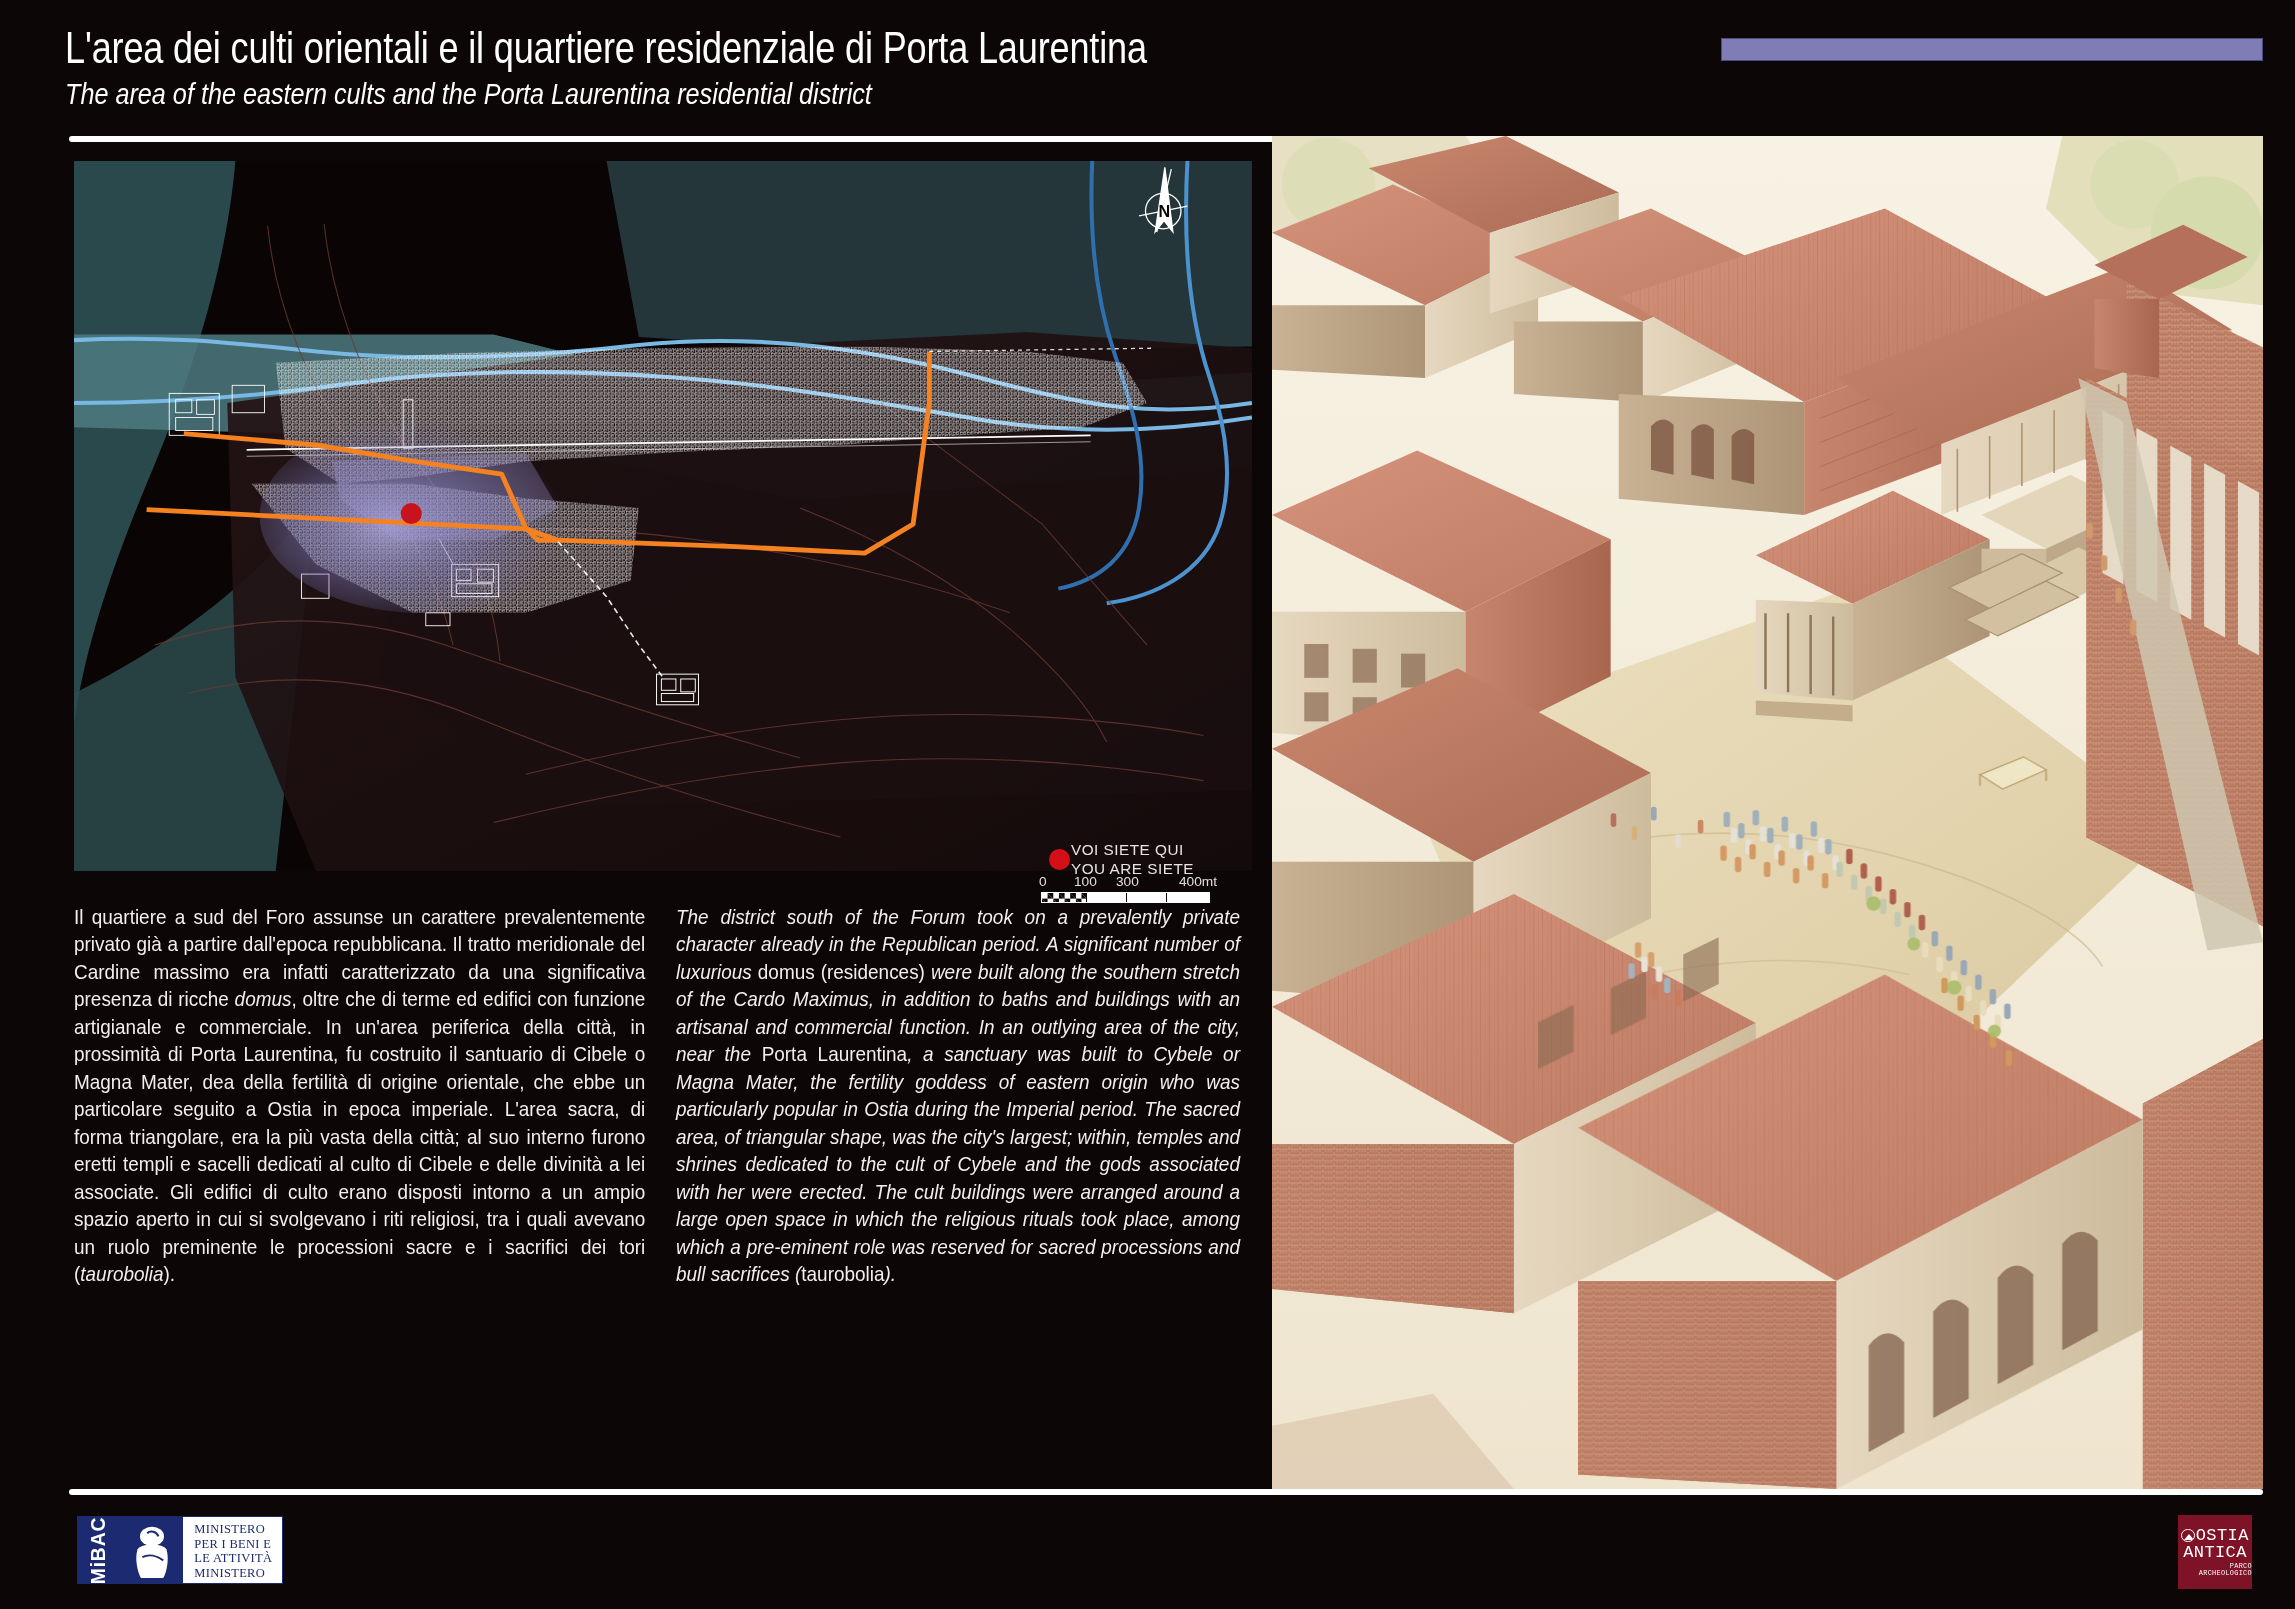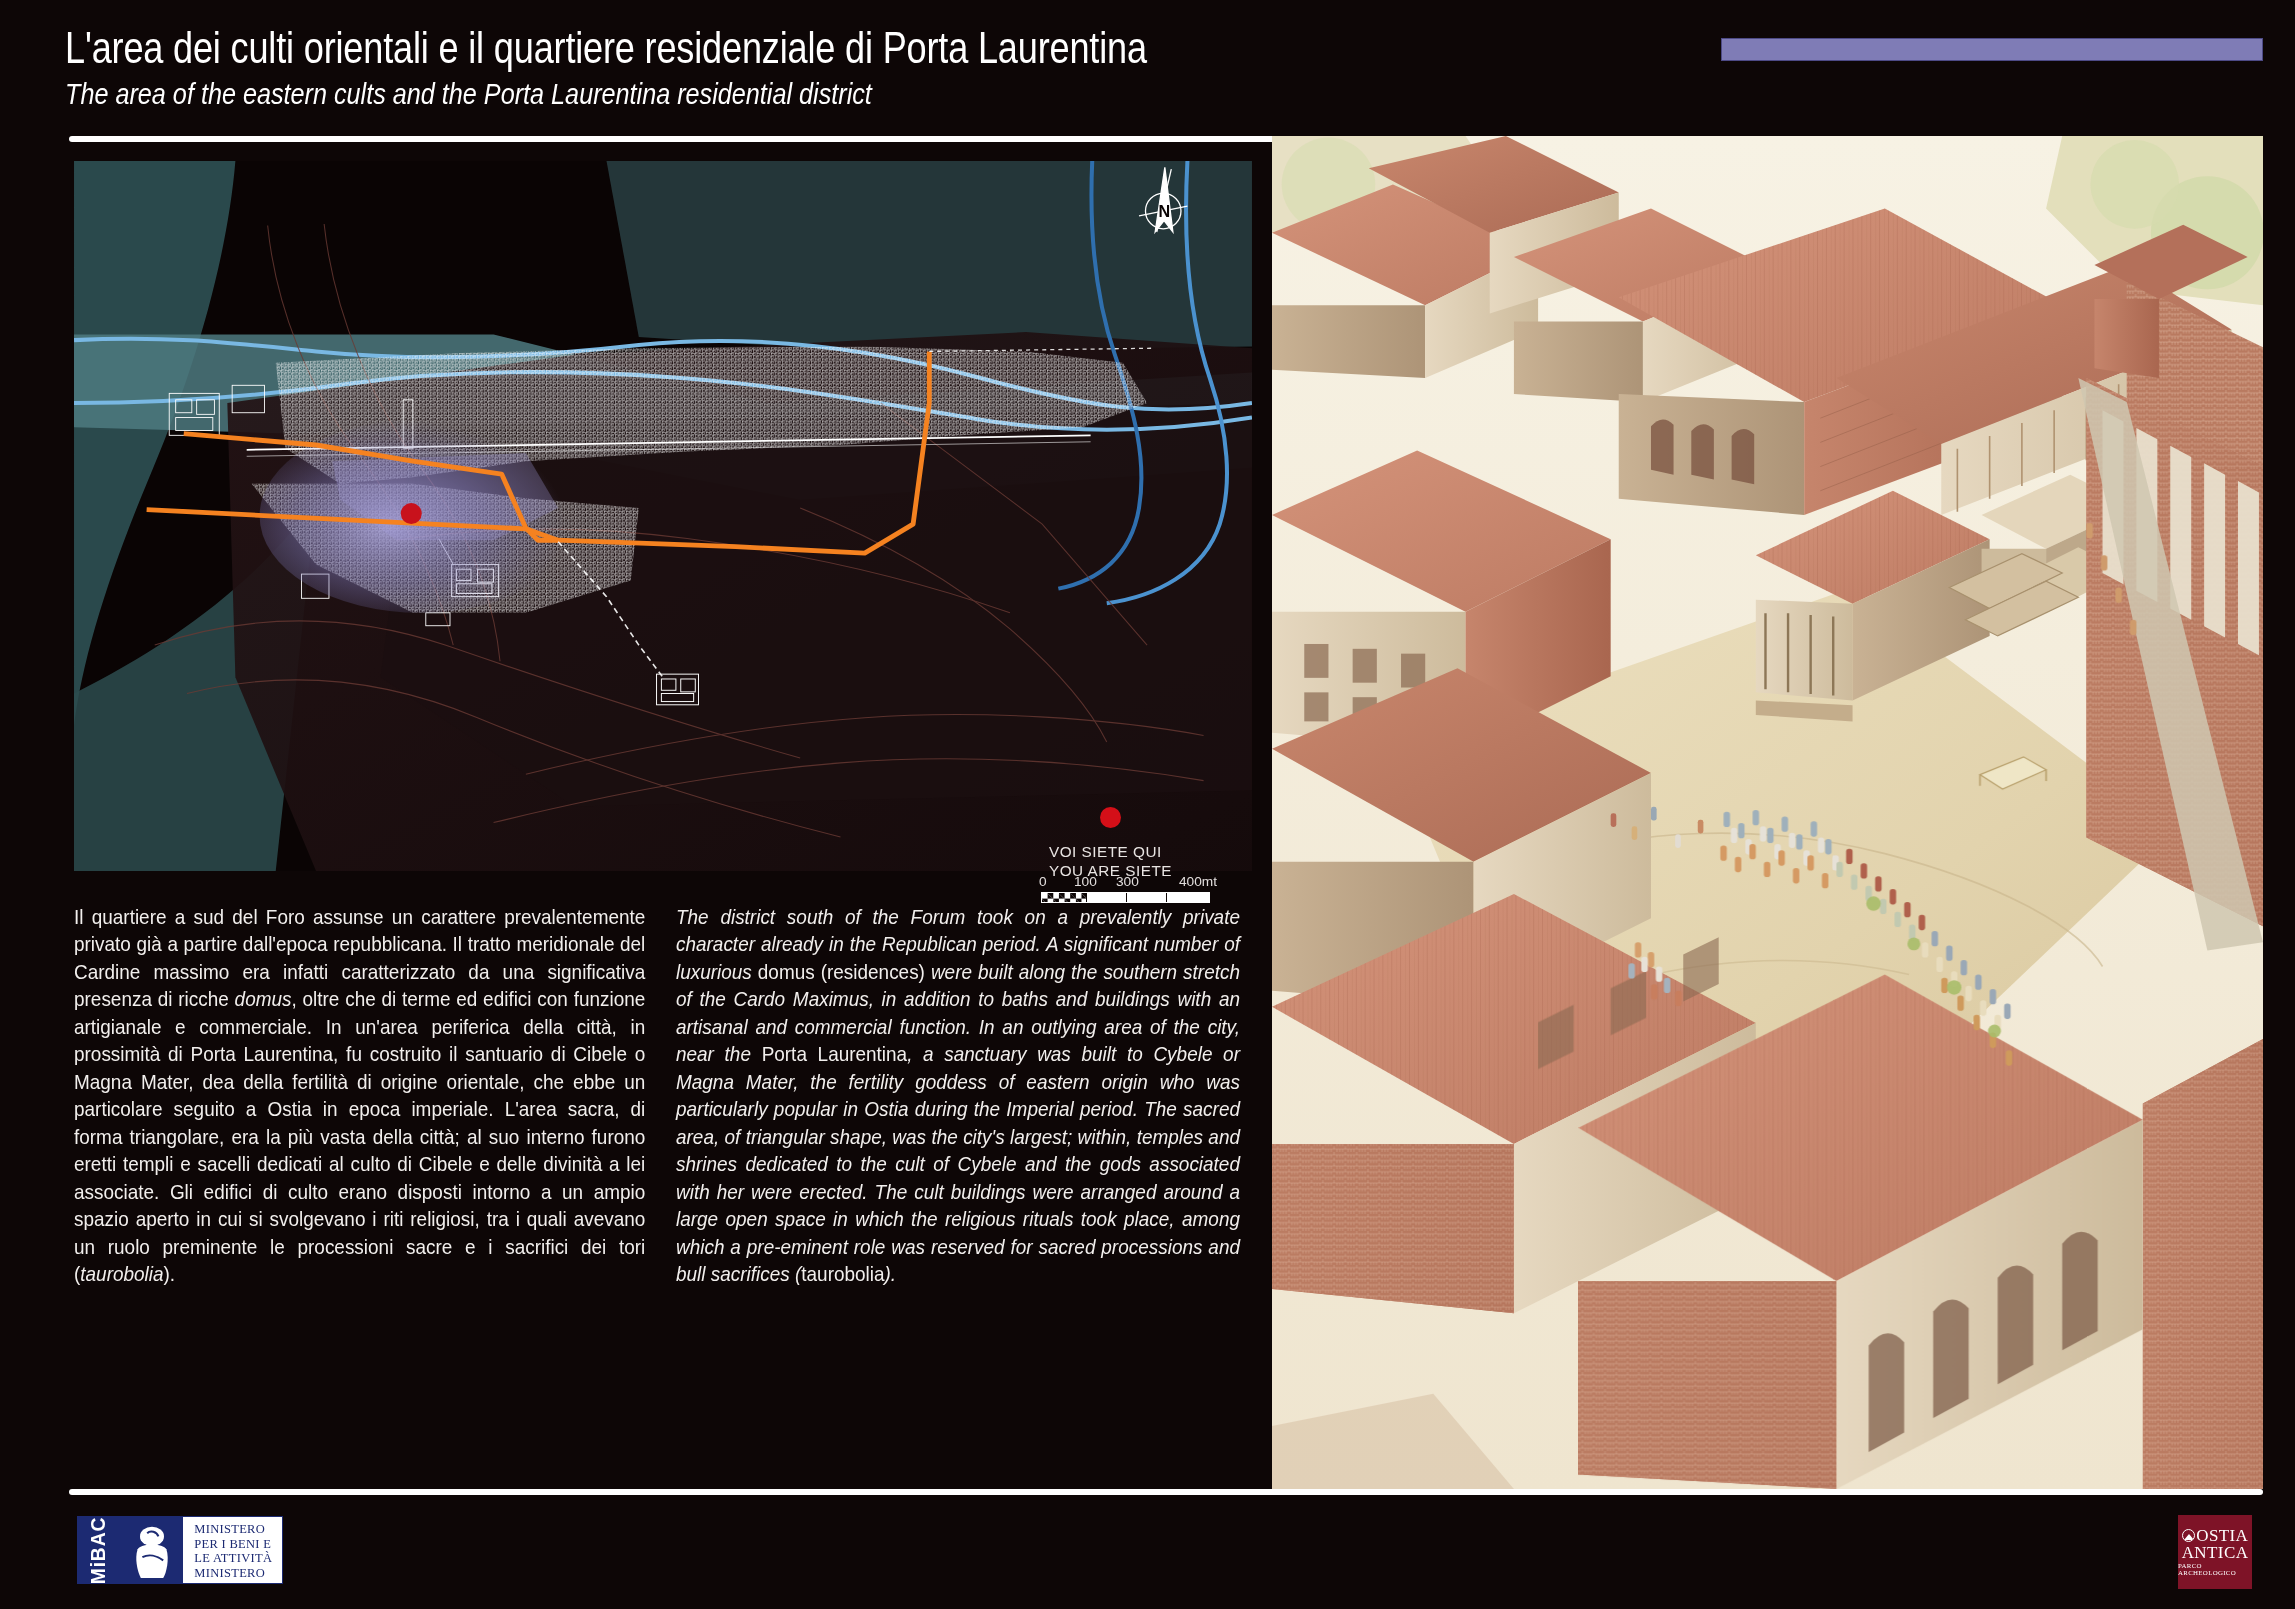--- a/index.html
+++ b/index.html
@@ -65,22 +65,22 @@
     position: absolute;
     left: 74px; top: 161px;
     width: 1178px; height: 710px;
     background: #0a0404;
     overflow: hidden;
   }
   .map-svg { display: block; width: 1178px; height: 710px; }
 
   .map-legend {
     position: absolute;
-    left: 1049px; top: 807px;
-    display: flex; align-items: center; gap: 14px; flex-direction: column;
+    left: 1049px; top: 840px;
+    display: flex; align-items: center; gap: 1px;
   }
   .legend-dot {
     width: 21px; height: 21px; border-radius: 50%;
     background: #d40f18;
     flex: 0 0 auto;
   }
   .legend-text { color: #e8e4e2; font-size: 15.3px; line-height: 1.25; letter-spacing: 0.5px; }
 
   .scalebar {
     position: absolute;
@@ -166,22 +166,23 @@
     display: flex; flex-direction: column; justify-content: space-between;
   }
   .ostia {
     position: absolute;
     left: 2178px; top: 1515px;
     width: 74px; height: 74px;
     background: #7e1327;
     color: #ffffff;
     display: flex; flex-direction: column;
     align-items: center; justify-content: center;
-    font-family: Liberation Serif, serif;
+    font-family: Liberation Mono, monospace;
     line-height: 1.0;
+    text-align: right;
   }
   .ostia-1 { font-size: 17px; letter-spacing: 0.4px; display:flex; align-items:center; gap:0.8px;}
   .ostia-2 { font-size: 17px; letter-spacing: 0.4px; }
   .ostia-3 { font-size: 6.9px; letter-spacing: 0.3px; margin-top: 2.4px; }
   .ostia-mark {
     display:inline-block; width: 13.7px; height: 13.7px; border-radius: 50%;
     border: 1.6px solid #fff; position: relative; overflow:hidden;
   }
   .ostia-mark::after{
     content:""; position:absolute; left:1.6px; bottom:1.6px;

